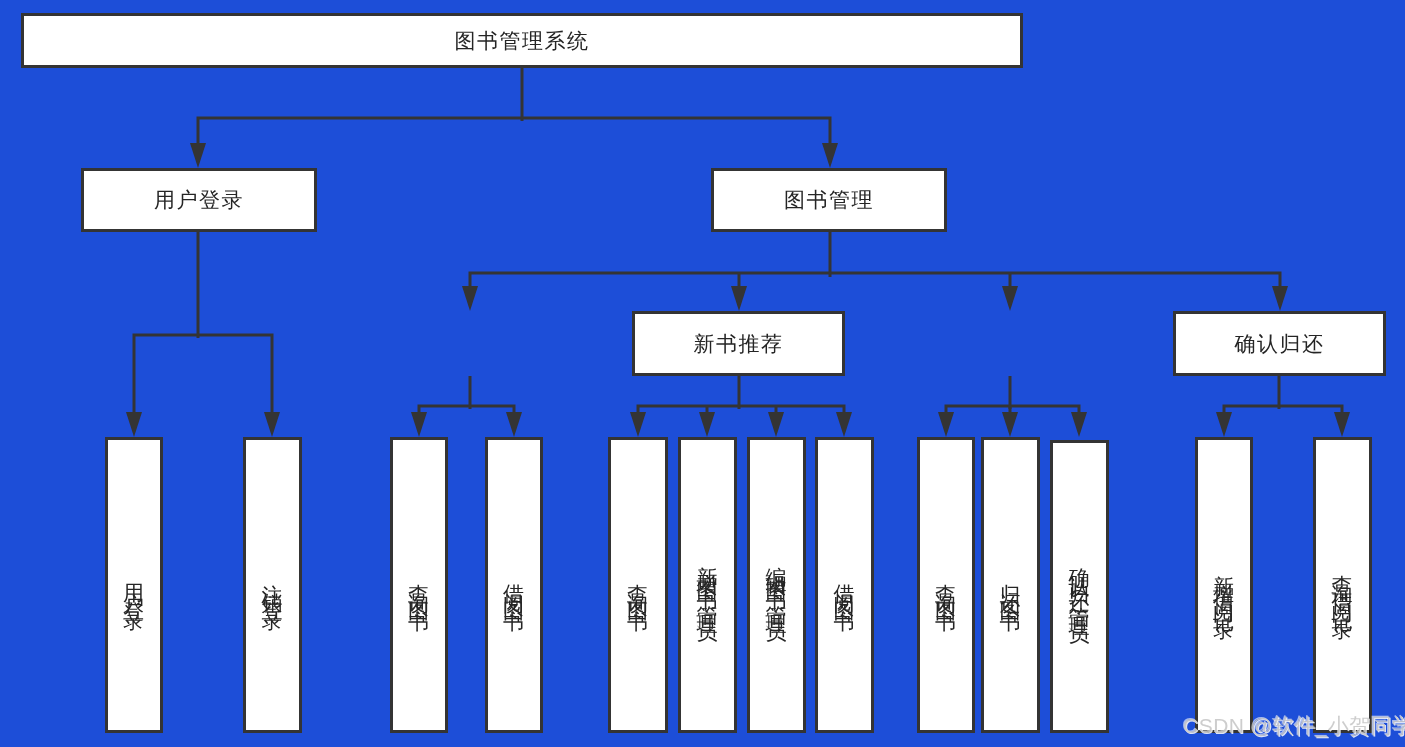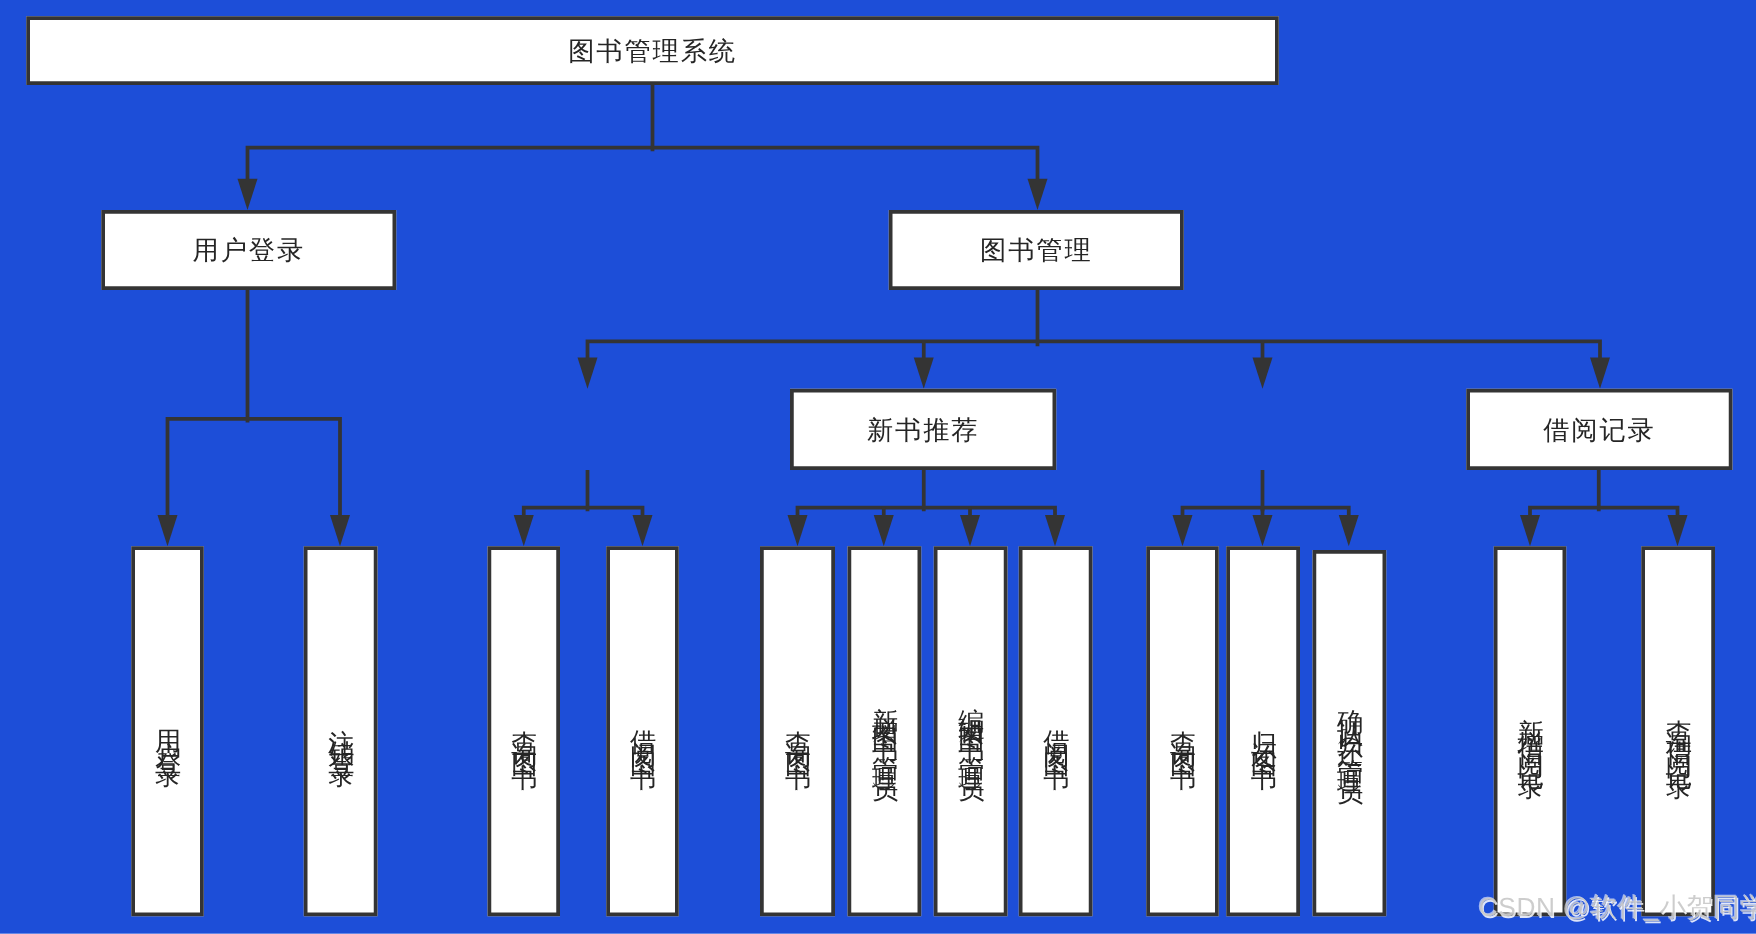--- a/index.html
+++ b/index.html
@@ -109,21 +109,21 @@
     <span class="h-label">用户登录</span>
   </div>
   <div class="box" style="left:711px; top:168px; width:236px; height:64px;">
     <span class="h-label">图书管理</span>
   </div>
 
   <div class="box" style="left:632px; top:311px; width:213px; height:65px;">
     <span class="h-label">新书推荐</span>
   </div>
   <div class="box" style="left:1173px; top:311px; width:213px; height:65px;">
-    <span class="h-label">借阅记录</span>
+    <span class="h-label">确认归还</span>
   </div>
 
   <div class="box" style="left:105px; top:437px; width:58px; height:296px;">
     <span class="v-label">用户登录</span>
   </div>
   <div class="box" style="left:243px; top:437px; width:59px; height:296px;">
     <span class="v-label">注销登录</span>
   </div>
 
   <div class="box" style="left:390px; top:437px; width:58px; height:296px;">

